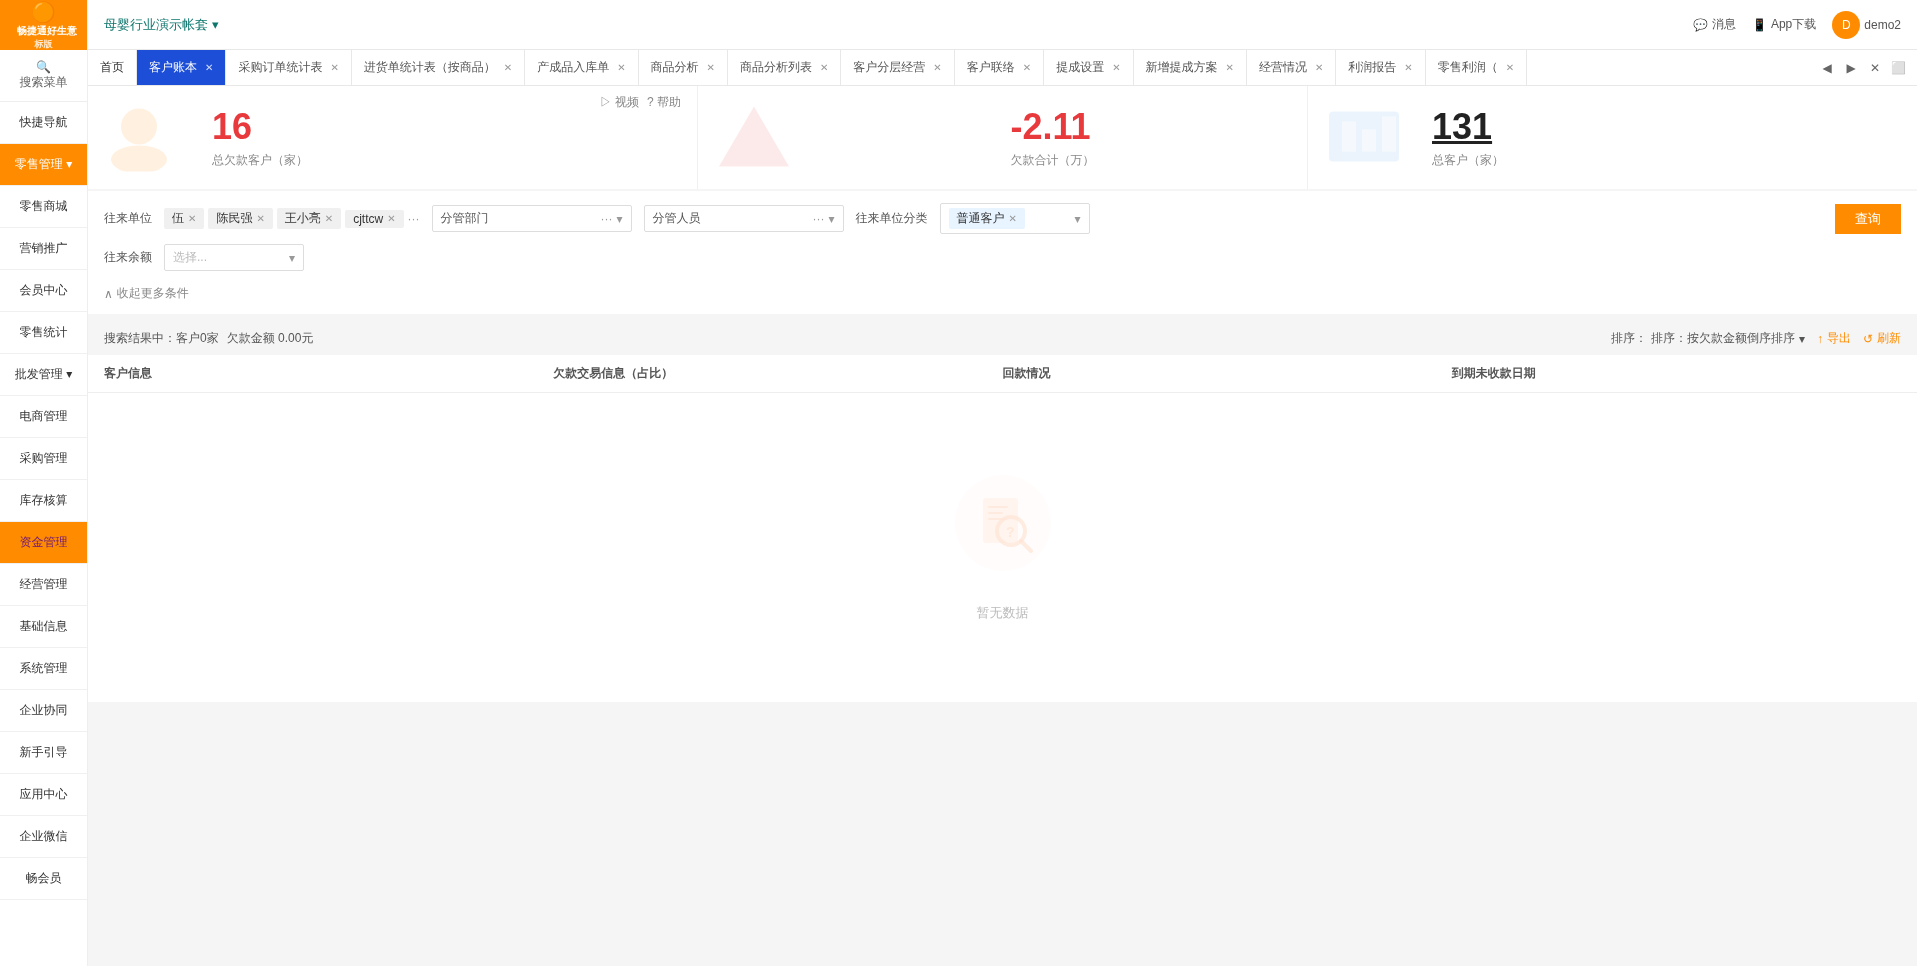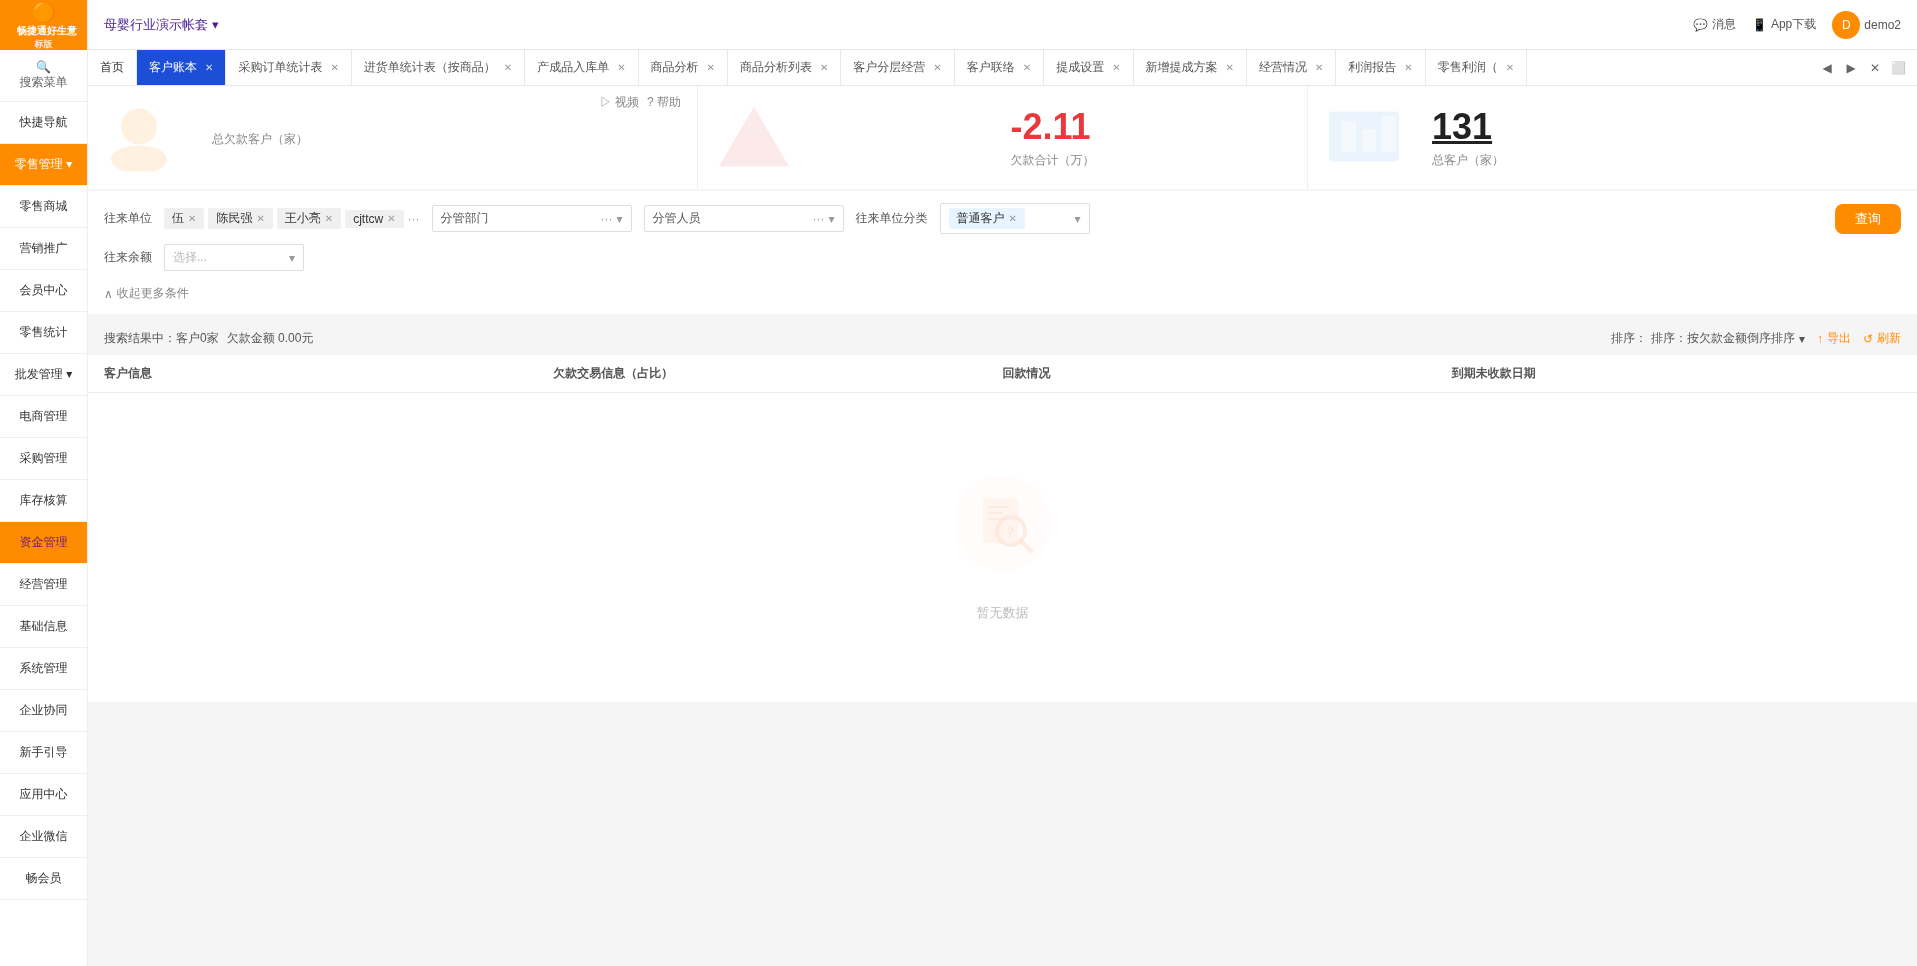--- a/index.html
+++ b/index.html
@@ -11,21 +11,21 @@
     .sidebar-logo .logo-icon { font-size: 20px; }
     .sidebar-search { padding: 10px 8px; text-align: center; font-size: 12px; color: #666; cursor: pointer; border-bottom: 1px solid #eee; }
     .sidebar-nav-item { padding: 12px 8px; text-align: center; font-size: 12px; color: #333; cursor: pointer; border-bottom: 1px solid #f0f0f0; }
     .sidebar-nav-item.active { background: #ff8c00; color: white; }
 
     
     .main { flex: 1; display: flex; flex-direction: column; overflow: hidden; }
 
     
     .topbar { background: #fff; height: 50px; display: flex; align-items: center; padding: 0 16px; border-bottom: 1px solid #e8e8e8; gap: 12px; flex-shrink: 0; }
-    .topbar-selector { display: flex; align-items: center; gap: 4px; color: #4c1d95; font-size: 13px; cursor: pointer; }
+    .topbar-selector { display: flex; align-items: center; gap: 4px; color: #0f766e; font-size: 13px; cursor: pointer; }
     .topbar-spacer { flex: 1; }
     .topbar-actions { display: flex; align-items: center; gap: 16px; }
     .topbar-action { display: flex; align-items: center; gap: 4px; color: #555; font-size: 12px; cursor: pointer; }
     .avatar { width: 28px; height: 28px; background: #ff8c00; border-radius: 50%; display: flex; align-items: center; justify-content: center; color: white; font-size: 12px; }
 
     
     .tabbar { background: #fff; height: 36px; display: flex; align-items: center; border-bottom: 1px solid #e8e8e8; flex-shrink: 0; overflow: hidden; }
     .tab { height: 36px; padding: 0 12px; display: flex; align-items: center; gap: 6px; font-size: 12px; color: #555; cursor: pointer; border-right: 1px solid #e8e8e8; white-space: nowrap; flex-shrink: 0; }
     .tab.active { background: #1d4ed8; color: white; }
     .tab.home { background: #fff; color: #333; }
@@ -51,21 +51,21 @@
     .filter-row { display: flex; align-items: center; gap: 12px; margin-bottom: 10px; flex-wrap: wrap; }
     .filter-label { color: #555; font-size: 12px; white-space: nowrap; }
     .filter-tags { display: flex; align-items: center; gap: 4px; flex-wrap: wrap; }
     .filter-tag { background: #f0f0f0; padding: 2px 8px; border-radius: 2px; font-size: 12px; color: #333; display: flex; align-items: center; gap: 4px; }
     .filter-tag .x { color: #999; cursor: pointer; font-size: 10px; }
     .filter-more { color: #999; cursor: pointer; font-size: 12px; }
     .filter-select { border: 1px solid #ddd; border-radius: 2px; padding: 4px 8px; font-size: 12px; color: #555; display: flex; align-items: center; gap: 4px; cursor: pointer; min-width: 120px; }
     .filter-select .arrow { color: #999; margin-left: auto; }
     .filter-dots { color: #999; font-size: 12px; cursor: pointer; }
     .collapse-btn { display: flex; align-items: center; gap: 4px; color: #888; font-size: 12px; cursor: pointer; margin: 0 auto; }
-    .query-btn { background: #ff8c00; color: white; border: none; padding: 6px 20px; border-radius: 8px; font-size: 13px; cursor: pointer; margin-left: auto; }
+    .query-btn { background: #ff8c00; color: white; border: none; padding: 6px 20px; border-radius: 0; font-size: 13px; cursor: pointer; margin-left: auto; }
 
     
     .result-bar { background: #f5f5f5; padding: 8px 16px; display: flex; align-items: center; gap: 8px; font-size: 12px; color: #555; }
     .result-bar-right { margin-left: auto; display: flex; align-items: center; gap: 12px; }
     .result-sort { display: flex; align-items: center; gap: 4px; color: #555; cursor: pointer; }
     .result-action { display: flex; align-items: center; gap: 4px; color: #ff8c00; cursor: pointer; }
 
     
     .table-area { background: #fff; }
     .table-header { display: flex; padding: 10px 16px; border-bottom: 1px solid #eee; }
@@ -261,20 +261,21 @@
             <span>帮助</span>
           </span>
         </div>
         <div style="position:absolute;left:16px;top:50%;transform:translateY(-50%);opacity:0.12;">
           <svg width="80" height="70" viewBox="0 0 80 70" fill="#ff8c00">
             <circle cx="35" cy="25" r="18"></circle>
             <ellipse cx="35" cy="58" rx="28" ry="14"></ellipse>
           </svg>
         </div>
         <div style="padding-left:100px;">
+          <div class="stat-value red">16</div>
           <div class="stat-label">总欠款客户（家）</div>
         </div>
       </div>
 
       <div class="stat-card" style="position:relative;align-items:center;">
         <div style="position:absolute;left:16px;top:50%;transform:translateY(-50%);opacity:0.10;">
           <svg width="80" height="70" viewBox="0 0 80 70" fill="#e8393d">
             <polygon points="40,5 75,65 5,65"></polygon>
             <text x="28" y="58" font-size="22" fill="#e8393d">✦</text>
           </svg>

